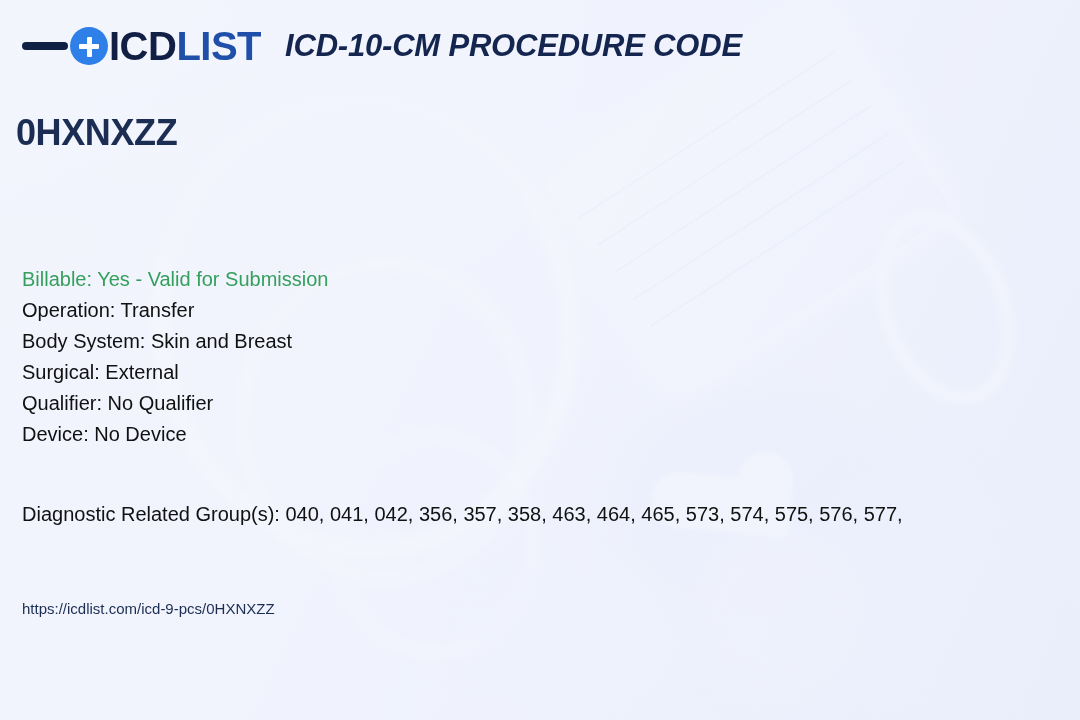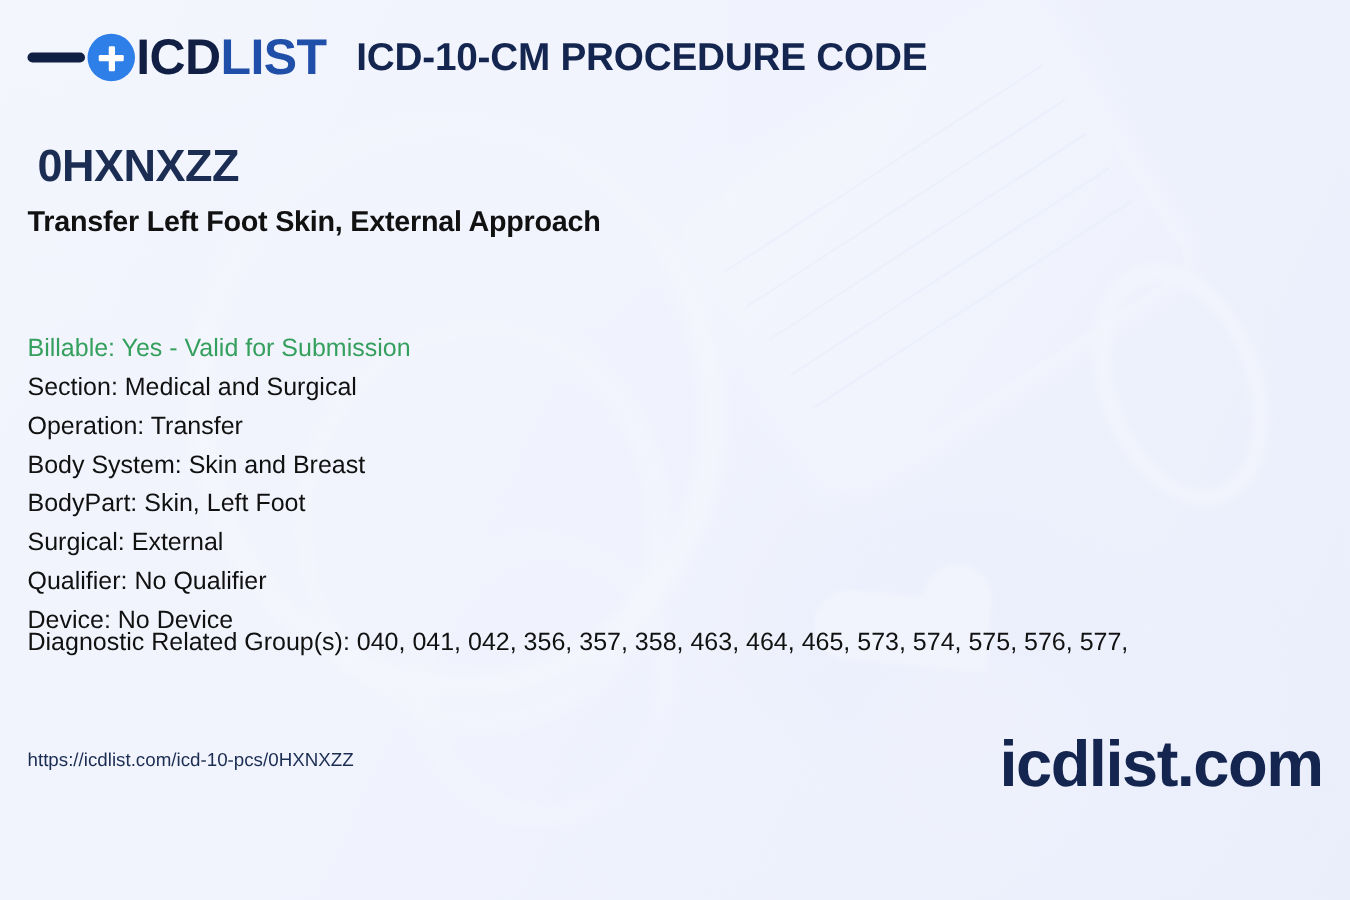--- a/index.html
+++ b/index.html
@@ -140,25 +140,26 @@
   }
   .logo-text .icd  { color:#121f45; }
   .logo-text .list { color:#1f4fa8; }
 
   .header-title {
     margin-left:24px;
     font-size:31px; font-weight:bold;
     color:#14264f;
     letter-spacing:-0.2px;
     white-space:nowrap;
+    font-style:italic;
   }
 
   
   .code-title {
-    position:absolute; left:30px; top:112px;
+    position:absolute; left:16px; top:112px;
     font-size:36px; font-weight:bold;
     color:#1b2d52;
     letter-spacing:-0.4px;
   }
   .code-desc {
     position:absolute; left:22px; top:164px;
     font-size:23px; font-weight:bold;
     color:#111111;
     letter-spacing:-0.2px;
   }
@@ -239,32 +240,28 @@
         <span class="plus-v"></span>
       </span>
       <span class="logo-text">
         <span class="icd">ICD</span><span class="list">LIST</span>
       </span>
     </div>
     <div class="header-title">ICD-10-CM PROCEDURE CODE</div>
   </div>
 
   <div class="code-title">0HXNXZZ</div>
-  <div class="code-desc">Transfer Left Foot Skin, External Approach</div>
 
   <div class="details">
     <span class="row billable">Billable: Yes - Valid for Submission</span>
-    <span class="row">Section: Medical and Surgical</span>
     <span class="row">Operation: Transfer</span>
     <span class="row">Body System: Skin and Breast</span>
-    <span class="row">BodyPart: Skin, Left Foot</span>
     <span class="row">Surgical: External</span>
     <span class="row">Qualifier: No Qualifier</span>
     <span class="row">Device: No Device</span>
   </div>
 
   <div class="drg">Diagnostic Related Group(s): 040, 041, 042, 356, 357, 358, 463, 464, 465, 573, 574, 575, 576, 577,</div>
 
-  <div class="source-url">https://icdlist.com/icd-10-pcs/0HXNXZZ</div>
-
-  <div class="brand">icdlist.com</div>
+  <div class="source-url">https://icdlist.com/icd-9-pcs/0HXNXZZ</div>
+
 
 </div>
 
 </body></html>

